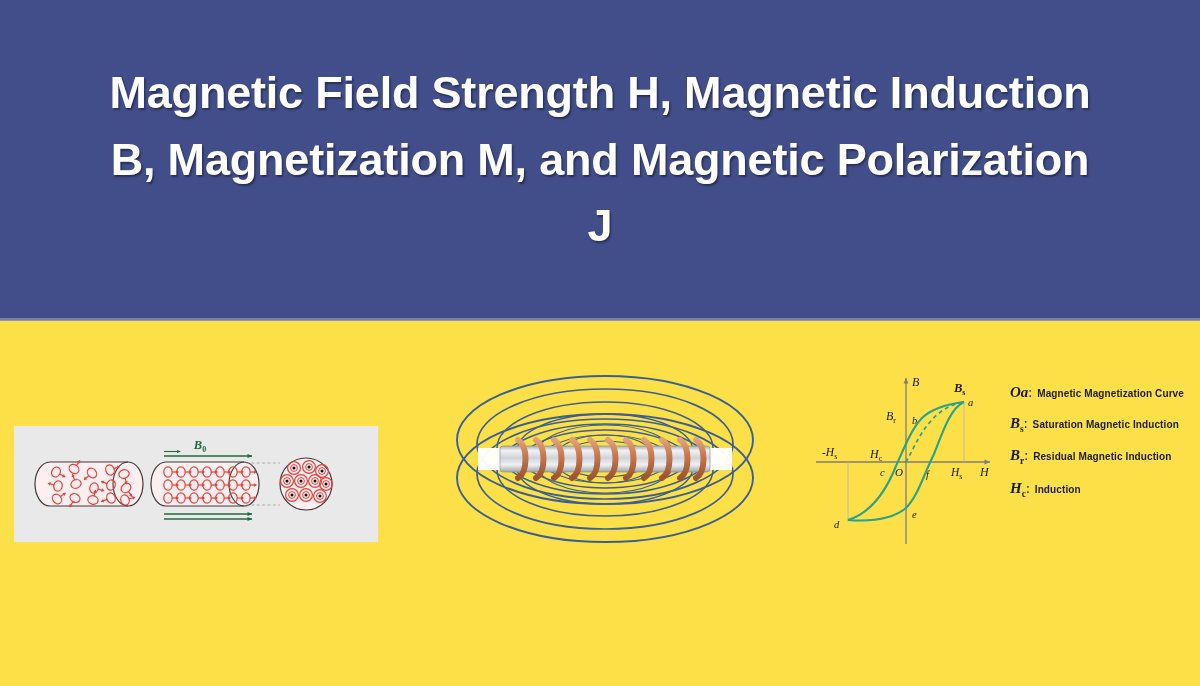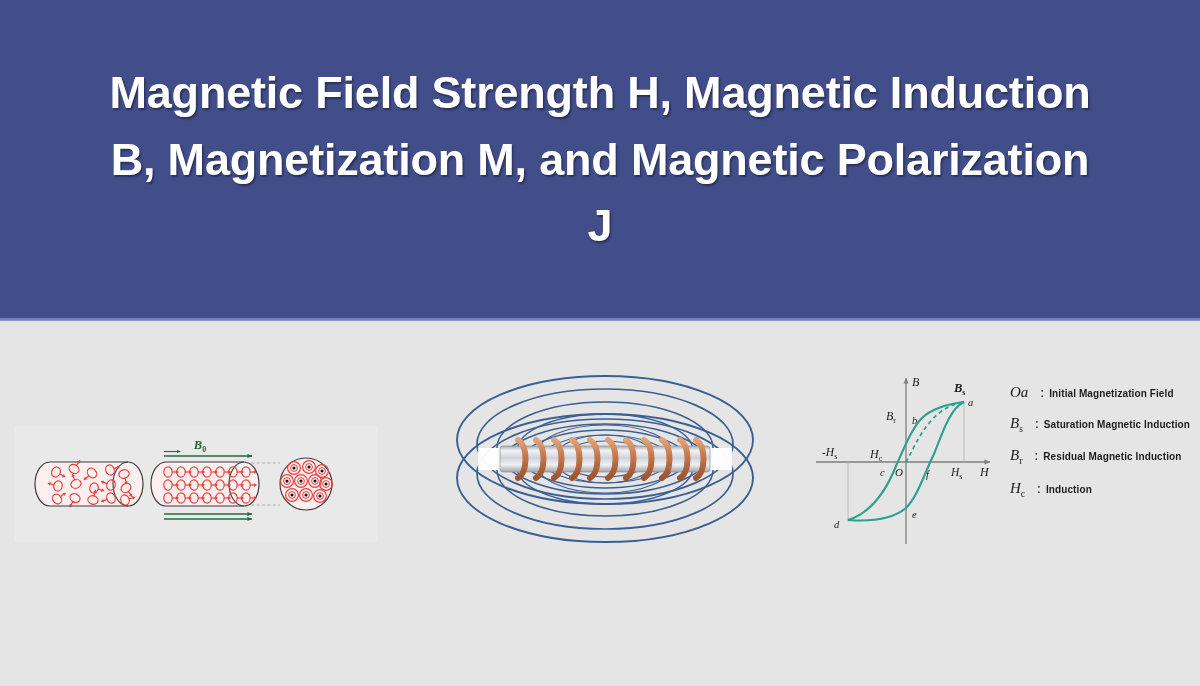--- a/index.html
+++ b/index.html
@@ -2,21 +2,21 @@
 <html><head>
 <meta charset="utf-8">
 <style>
   * { box-sizing: border-box; margin: 0; padding: 0; }
   html, body {
     width: 1200px; height: 686px;
     background: #ffffff;
     font-family: "Liberation Sans", sans-serif;
     overflow: hidden;
   }
-  #page { position: relative; width: 1200px; height: 686px; background:#e5e5e5; }
+  #page { position: relative; width: 1200px; height: 686px; background:#fde047; }
 
   
   .banner {
     position: absolute; left: 0; top: 0; width: 1200px; height: 320px;
     background: #424e8a;
     display: flex; align-items: center; justify-content: center;
   }
   .banner-title {
     width: 1000px; text-align: center; color: #ffffff;
     font-size: 45px; font-weight: bold; line-height: 1.48;
@@ -42,22 +42,22 @@
   
   .fig-hysteresis { position: absolute; left: 808px; top: 42px; width: 392px; height: 192px; }
   .hys-legend {
     position: absolute; left: 202px; top: 22px; width: 196px;
   }
   .legend-row {
     display: flex; align-items: baseline; margin-bottom: 13.5px;
     white-space: nowrap; overflow: visible;
   }
   .legend-sym {
-    font-family: "Liberation Serif", serif; font-weight: normal; font-style: italic;
-    font-size: 15px; color: #1b1b1b; margin-right: 12px;
+    font-family: "Liberation Serif", serif; font-weight: bold; font-style: italic;
+    font-size: 15px; color: #1b1b1b; margin-right: 0;
   }
   .legend-sym sub { font-size: 9.5px; font-style: normal; }
   .legend-colon {
     font-family: "Liberation Serif", serif; font-size: 14px; color:#1b1b1b; margin-right: 5px;
   }
   .legend-text { font-size: 10px; font-weight: bold; color: #1d1d1d; letter-spacing: .1px; }
 
   
   .logo { position: absolute; left: 466px; top: 583px; width: 270px; height: 62px; }
   .logo-mark { position: absolute; left: 0; top: 0; width: 76px; height: 62px; }
@@ -287,21 +287,21 @@
           <text x="26" y="166" font-size="10.5" font-style="italic">d</text>
           <text x="104" y="156" font-size="10.5" font-style="italic">e</text>
           <text x="118" y="116" font-size="10.5" font-style="italic">f</text>
         </g>
       </svg>
 
       <div class="hys-legend">
         <div class="legend-row">
           <span class="legend-sym">Oa</span>
           <span class="legend-colon">:</span>
-          <span class="legend-text">Initial Magnetization Field</span>
+          <span class="legend-text">Magnetic Magnetization Curve</span>
         </div>
         <div class="legend-row">
           <span class="legend-sym">B<sub>s</sub></span>
           <span class="legend-colon">:</span>
           <span class="legend-text">Saturation Magnetic Induction</span>
         </div>
         <div class="legend-row">
           <span class="legend-sym">B<sub>r</sub></span>
           <span class="legend-colon">:</span>
           <span class="legend-text">Residual Magnetic Induction</span>

